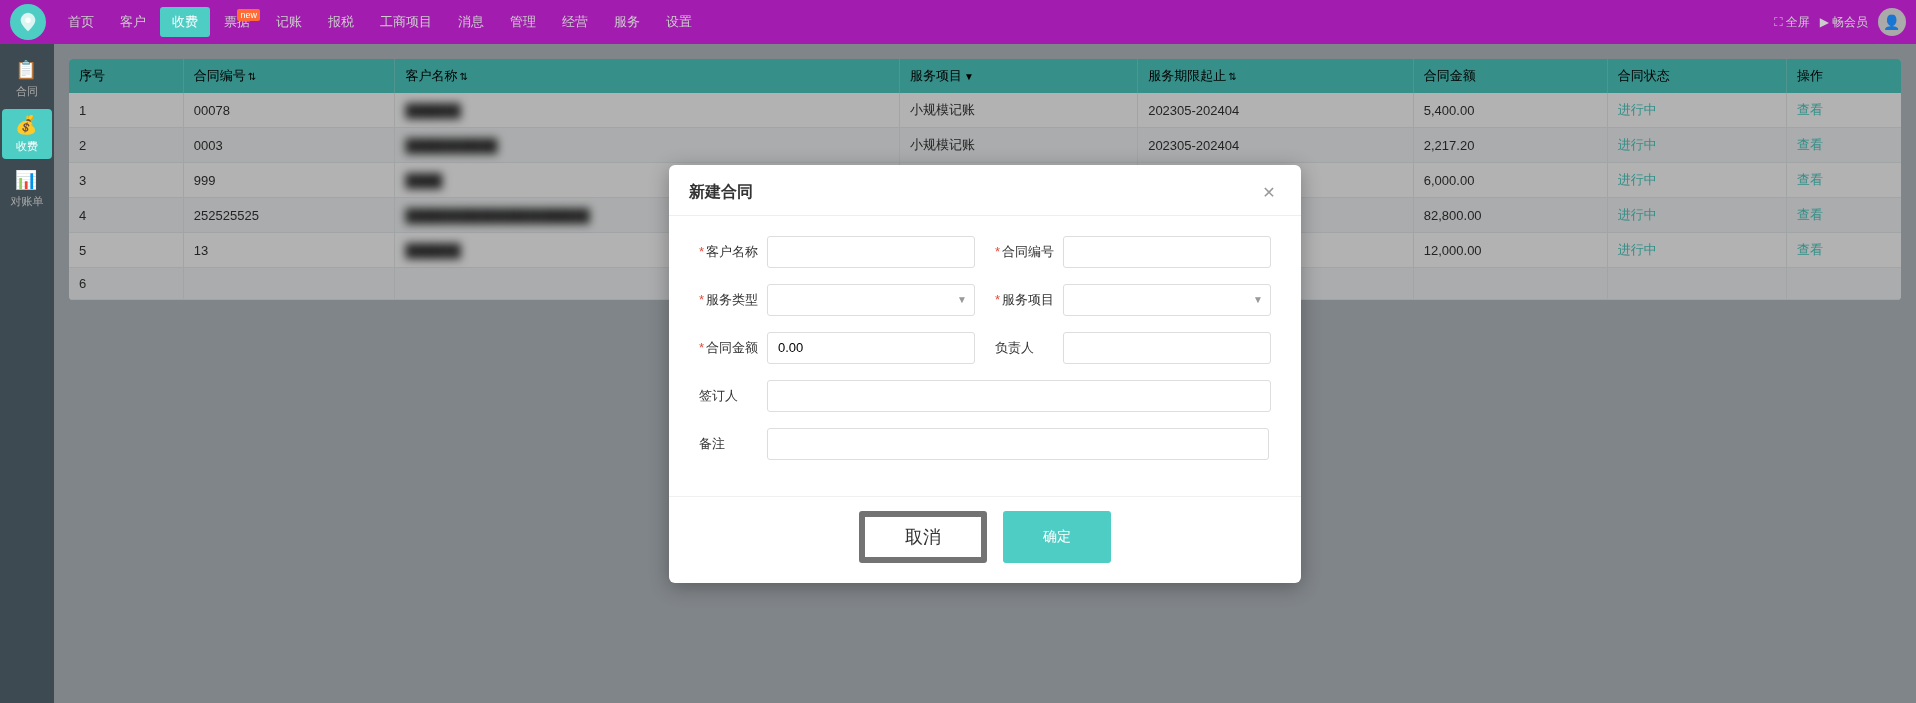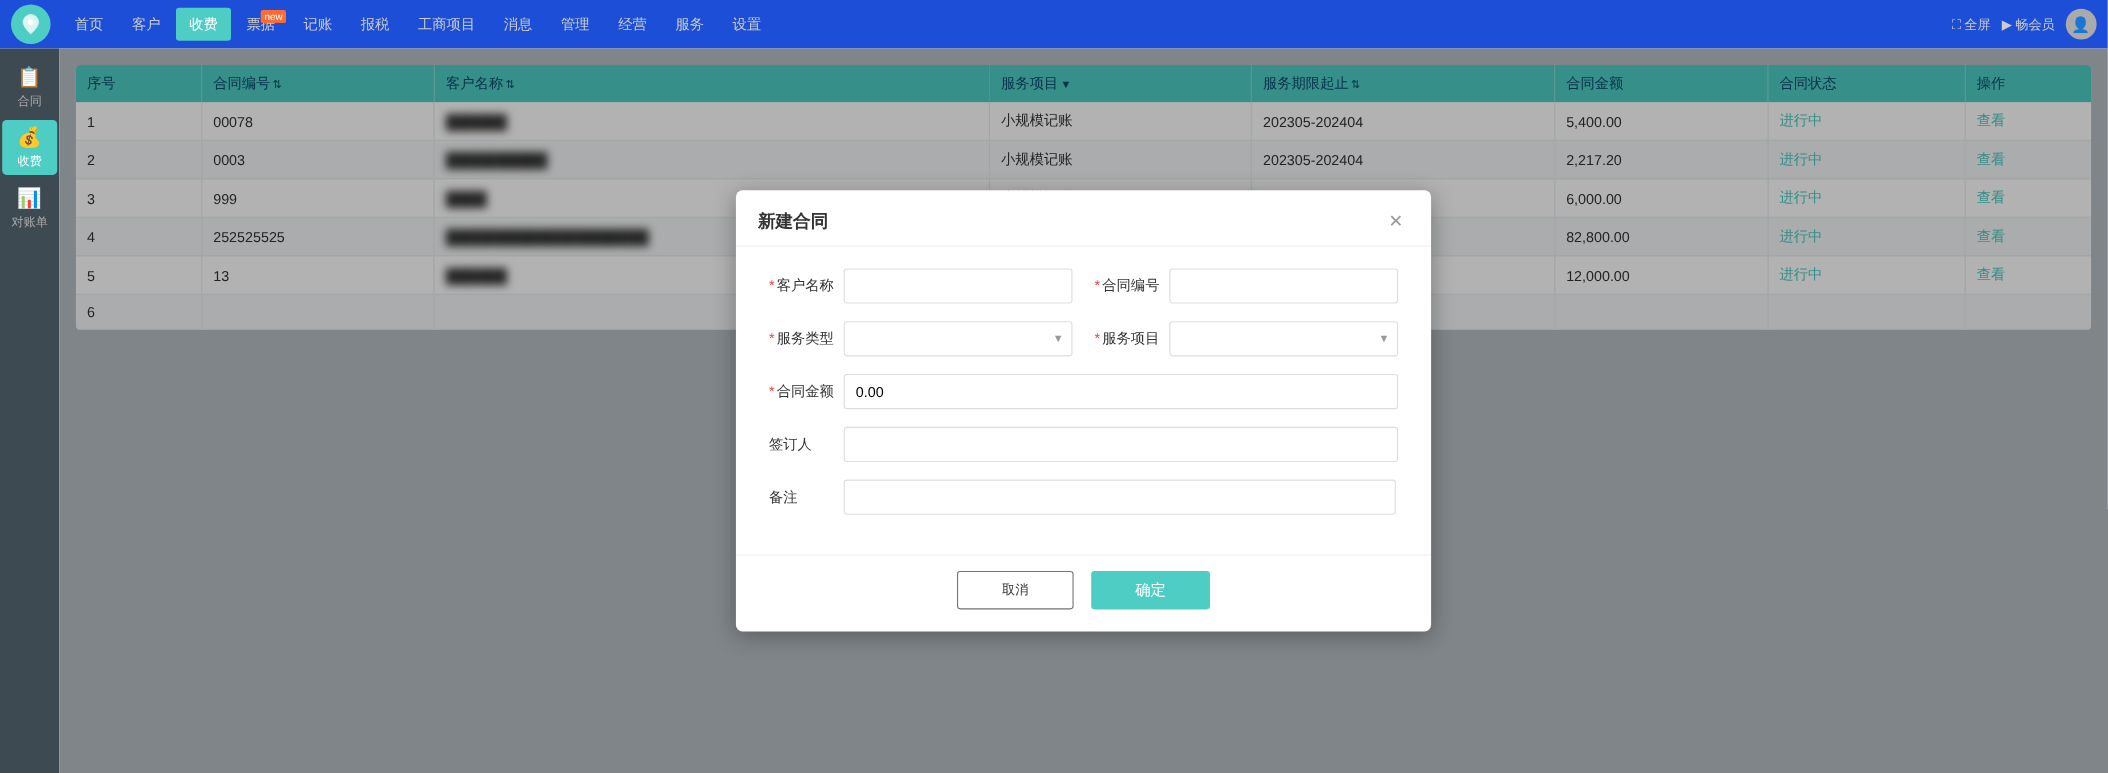--- a/index.html
+++ b/index.html
@@ -1,20 +1,20 @@
 <!DOCTYPE html>
 <html><head>
   <meta charset="utf-8">
   <style>
     * { box-sizing: border-box; margin: 0; padding: 0; }
     body { font-family: 'Microsoft YaHei', Arial, sans-serif; font-size: 13px; background: #b0b8c1; display: flex; flex-direction: column; height: 703px; overflow: hidden; }
 
     
     .top-nav {
-      background: #1d4ed8;
+      background: #a21caf;
       height: 44px;
       display: flex;
       align-items: center;
       padding: 0 10px;
       flex-shrink: 0;
     }
     .top-nav .logo {
       width: 36px;
       height: 36px;
       background: #4ecdc4;
@@ -141,21 +141,21 @@
       padding: 4px 8px;
       font-size: 12px;
       width: 180px;
       background: #fff;
     }
 
     .search-icon { color: #999; cursor: pointer; }
 
     
     .contract-table { width: 100%; border-collapse: collapse; }
-    .contract-table thead tr { background: #4ecdc4; color: #0c4a6e; padding-left: 36px; }
+    .contract-table thead tr { background: #4ecdc4; color: #000000; padding-left: 36px; }
     .contract-table thead th {
       padding: 8px 10px;
       text-align: left;
       font-weight: normal;
       font-size: 13px;
       border-right: 1px solid rgba(255,255,255,0.2);
     }
     .contract-table thead th:last-child { border-right: none; }
     .contract-table tbody tr { background: #fff; border-bottom: 1px solid #e8ecee; }
     .contract-table tbody tr:nth-child(even) { background: #f5f7f8; }
@@ -313,25 +313,25 @@
       padding: 14px 30px 20px;
       display: flex;
       justify-content: center;
       gap: 16px;
       border-top: 1px solid #f0f0f0;
     }
 
     .btn-cancel {
       background: #fff;
       color: #333;
-      border: 1px solid #737373;
+      border: 6px solid #737373;
       padding: 8px 40px;
       border-radius: 3px;
       cursor: pointer;
-      font-size: 12px;
+      font-size: 18px;
     }
 
     .btn-confirm {
       background: #4ecdc4;
       color: #fff;
       border: none;
       padding: 8px 40px;
       border-radius: 3px;
       cursor: pointer;
       font-size: 14px;
@@ -534,20 +534,24 @@
             </div>
           </div>
 
           <div class="form-row">
             <div class="form-group">
               <span class="form-label">
                 <span class="required-star">*</span><span>合同金额</span>
               </span>
               <input type="text" class="form-input" value="0.00" style="">
             </div>
+            <div class="form-group">
+              <span class="form-label">负责人</span>
+              <input type="text" class="form-input" value="" style="">
+            </div>
           </div>
 
           <div class="form-row">
             <div class="form-group">
               <span class="form-label">签订人</span>
               <input type="text" class="form-input" value="" style="">
             </div>
           </div>
 
           <div class="form-row">

